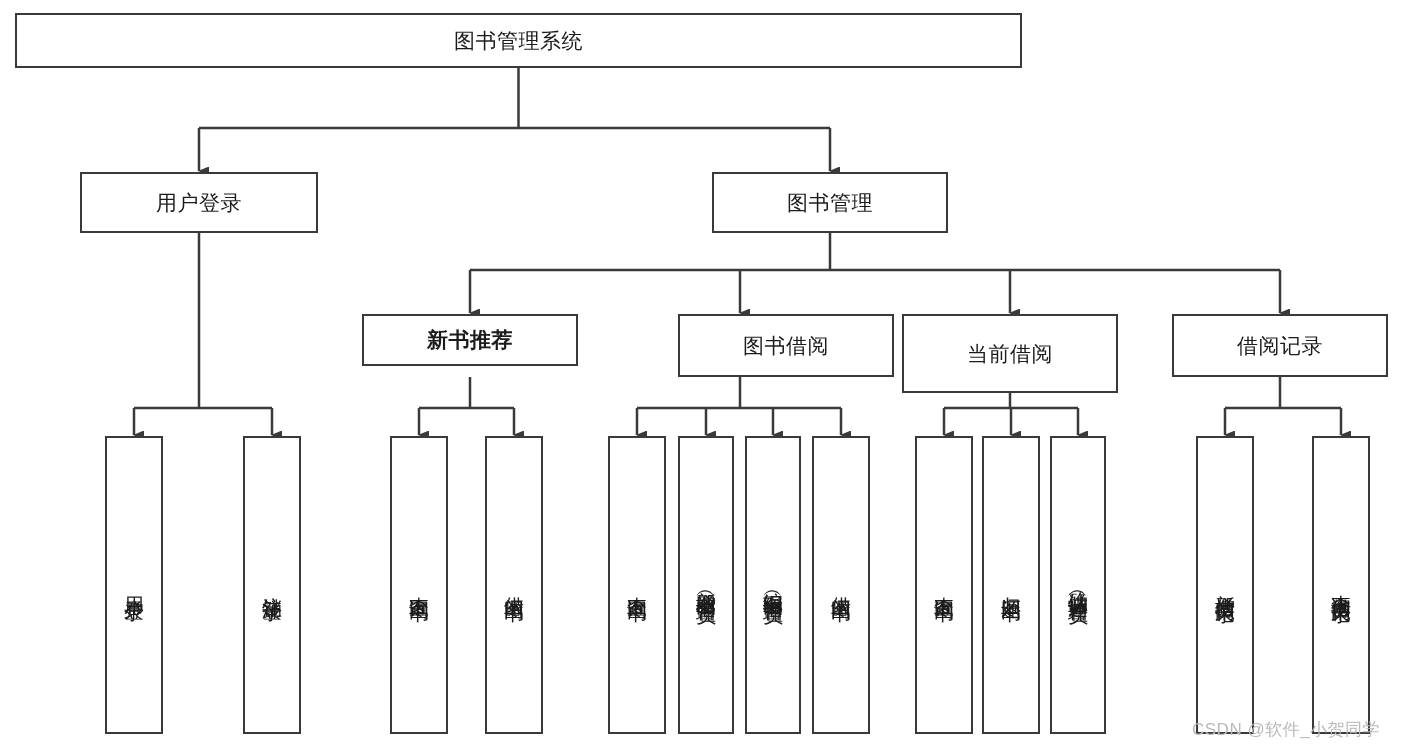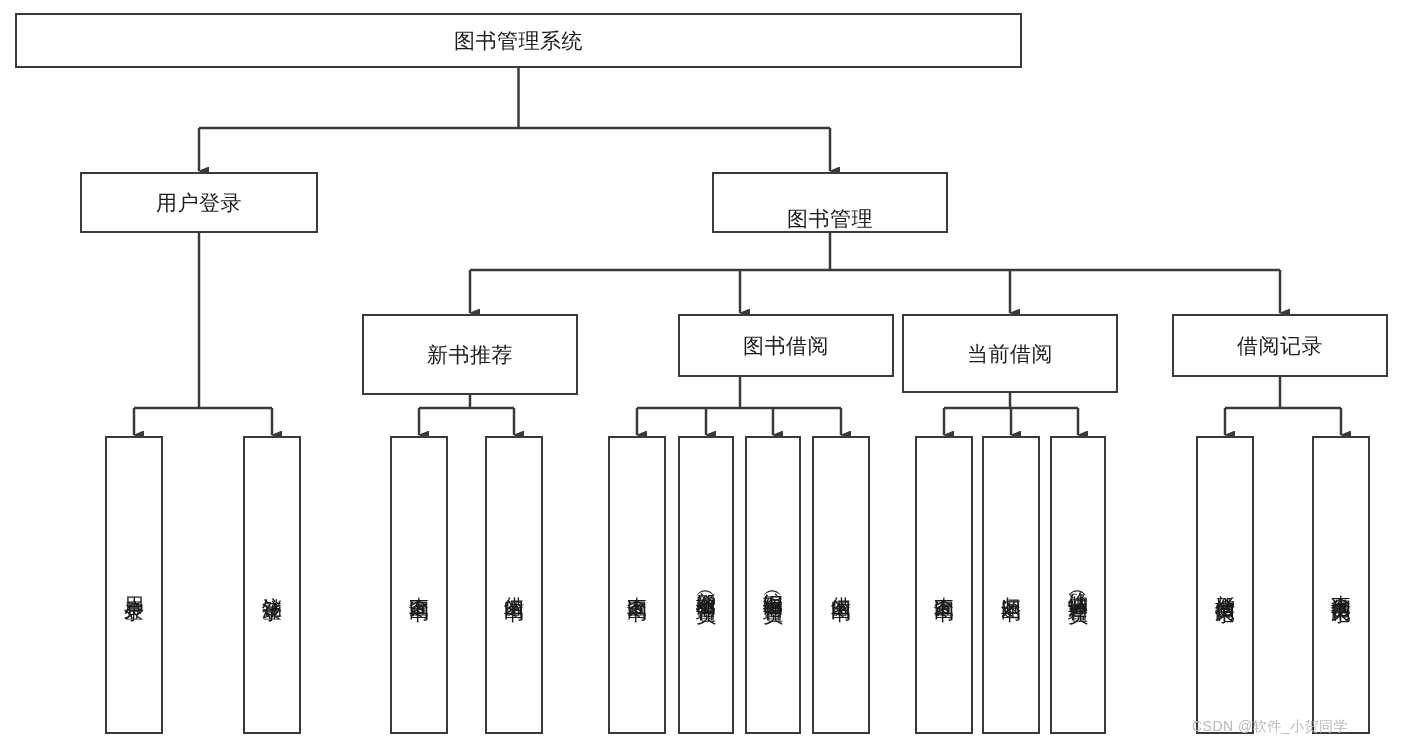--- a/index.html
+++ b/index.html
@@ -49,21 +49,21 @@
     color: #1b1b1b;
     writing-mode: vertical-rl;
     text-orientation: upright;
     letter-spacing: 2px;
     white-space: nowrap;
     text-align: center;
     max-height: 100%;
   }
   .watermark {
     position: absolute;
-    font-size: 14px;
+    font-size: 17px;
     color: #b9b9b9;
     white-space: nowrap;
     letter-spacing: 0.5px;
     pointer-events: none;
   }
 </style>
 </head>
 <body>
 
 <div id="diagram-root">
@@ -111,24 +111,24 @@
       </g>
   </svg>
 
   <div id="nodes-layer">
       <div class="node-box" style="left: 15px; top: 13px; width: 1007px; height: 55px;">
         <div class="node-label-h">图书管理系统</div>
       </div>
       <div class="node-box" style="left: 80px; top: 172px; width: 238px; height: 61px;">
         <div class="node-label-h">用户登录</div>
       </div>
-      <div class="node-box" style="left: 712px; top: 172px; width: 236px; height: 61px; align-items: flex-end;">
+      <div class="node-box" style="left: 712px; top: 172px; width: 236px; height: 61px;">
         <div class="node-label-h">图书管理</div>
       </div>
-      <div class="node-box" style="left: 362px; top: 314px; width: 216px; height: 81px;">
+      <div class="node-box" style="left: 362px; top: 314px; width: 216px; height: 52px; font-weight: bold;">
         <div class="node-label-h">新书推荐</div>
       </div>
       <div class="node-box" style="left: 632px; top: 314px; width: 216px; height: 63px; margin-left: 46px;">
         <div class="node-label-h">图书借阅</div>
       </div>
       <div class="node-box" style="left: 902px; top: 314px; width: 216px; height: 79px;">
         <div class="node-label-h">当前借阅</div>
       </div>
       <div class="node-box" style="left: 1172px; top: 314px; width: 216px; height: 63px;">
         <div class="node-label-h">借阅记录</div>

